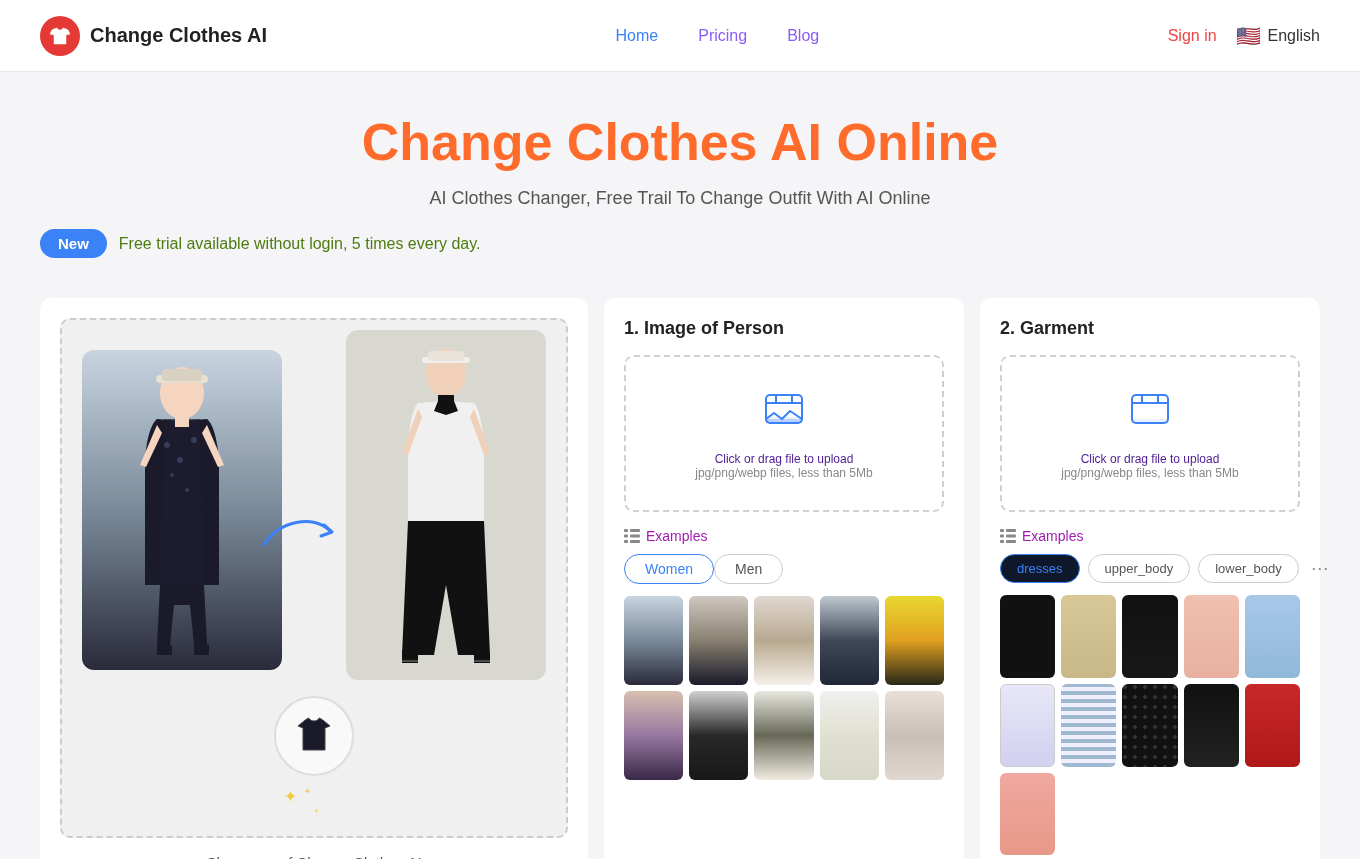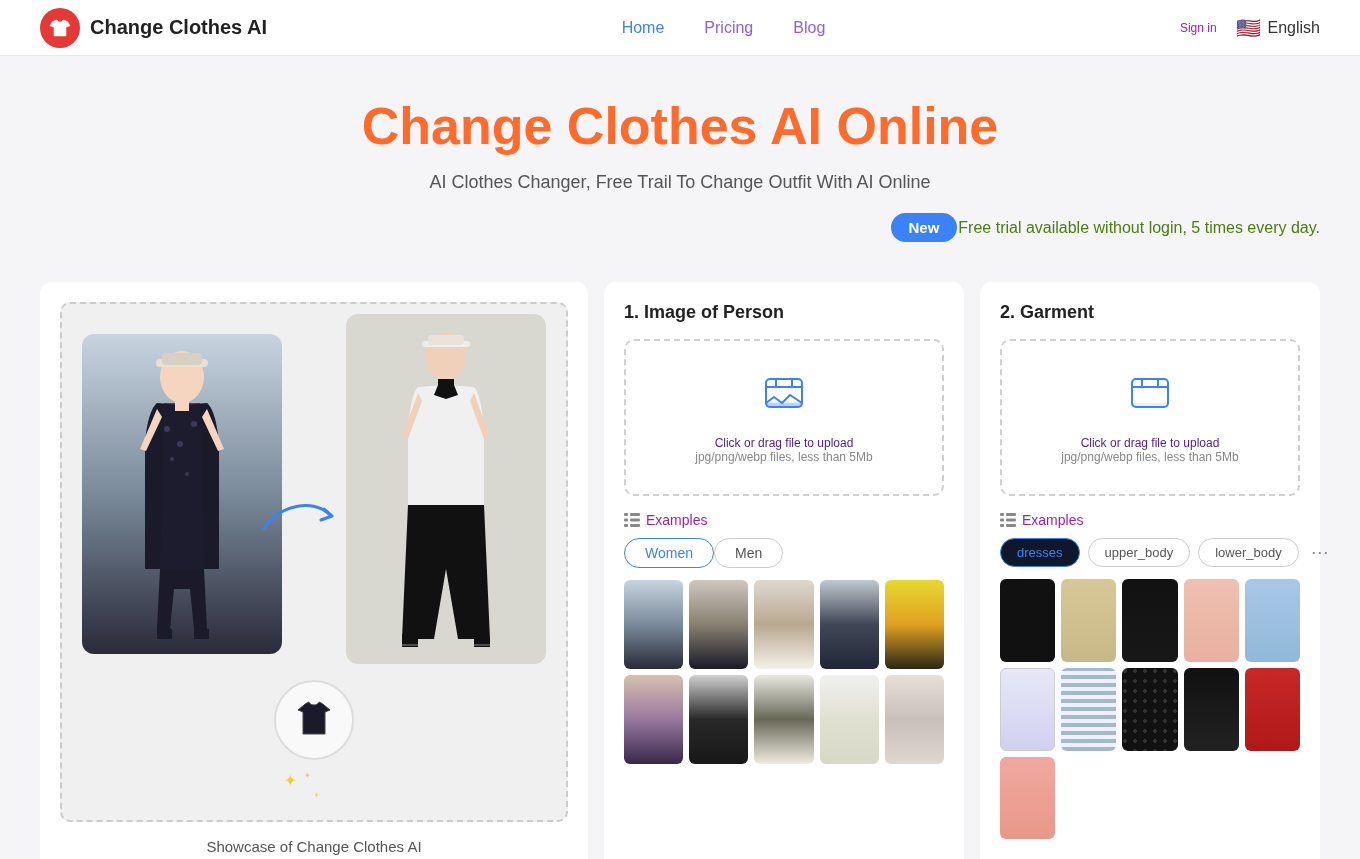--- a/index.html
+++ b/index.html
@@ -2,21 +2,21 @@
 <html><head>
   <meta charset="utf-8">
   <style>
     * { margin: 0; padding: 0; box-sizing: border-box; }
     body { font-family: -apple-system, BlinkMacSystemFont, 'Segoe UI', sans-serif; background: #f5f5f7; color: #333; }
 
     
     .header {
       background: #fff;
       border-bottom: 1px solid #e8e8e8;
-      height: 56px;
+      height: 72px;
       display: flex;
       align-items: center;
       padding: 0 40px;
       position: sticky;
       top: 0;
       z-index: 100;
     }
     .header-logo {
       display: flex;
       align-items: center;
@@ -52,22 +52,22 @@
       cursor: pointer;
     }
     .nav-link.active { color: #3b82f6; }
     .header-right {
       display: flex;
       align-items: center;
       gap: 20px;
       margin-left: auto;
     }
     .sign-in-btn {
-      font-size: 12px;
-      color: #a21caf;
+      font-size: 16px;
+      color: #ef4444;
       cursor: pointer;
       background: none;
       border: none;
     }
     .lang-selector {
       display: flex;
       align-items: center;
       gap: 6px;
       font-size: 16px;
       cursor: pointer;
@@ -89,22 +89,22 @@
       margin-bottom: 16px;
     }
     .hero-subtitle {
       font-size: 18px;
       color: #555;
       margin-bottom: 20px;
     }
     .hero-badge-row {
       display: flex;
       align-items: center;
-      justify-content: flex-end;
-      gap: 1px;
+      justify-content: flex-start;
+      gap: 12px;
     }
     .new-badge {
       background: #3b82f6;
       color: white;
       font-size: 15px;
       font-weight: 600;
       padding: 6px 18px;
       border-radius: 20px;
     }
     .hero-free-text {

